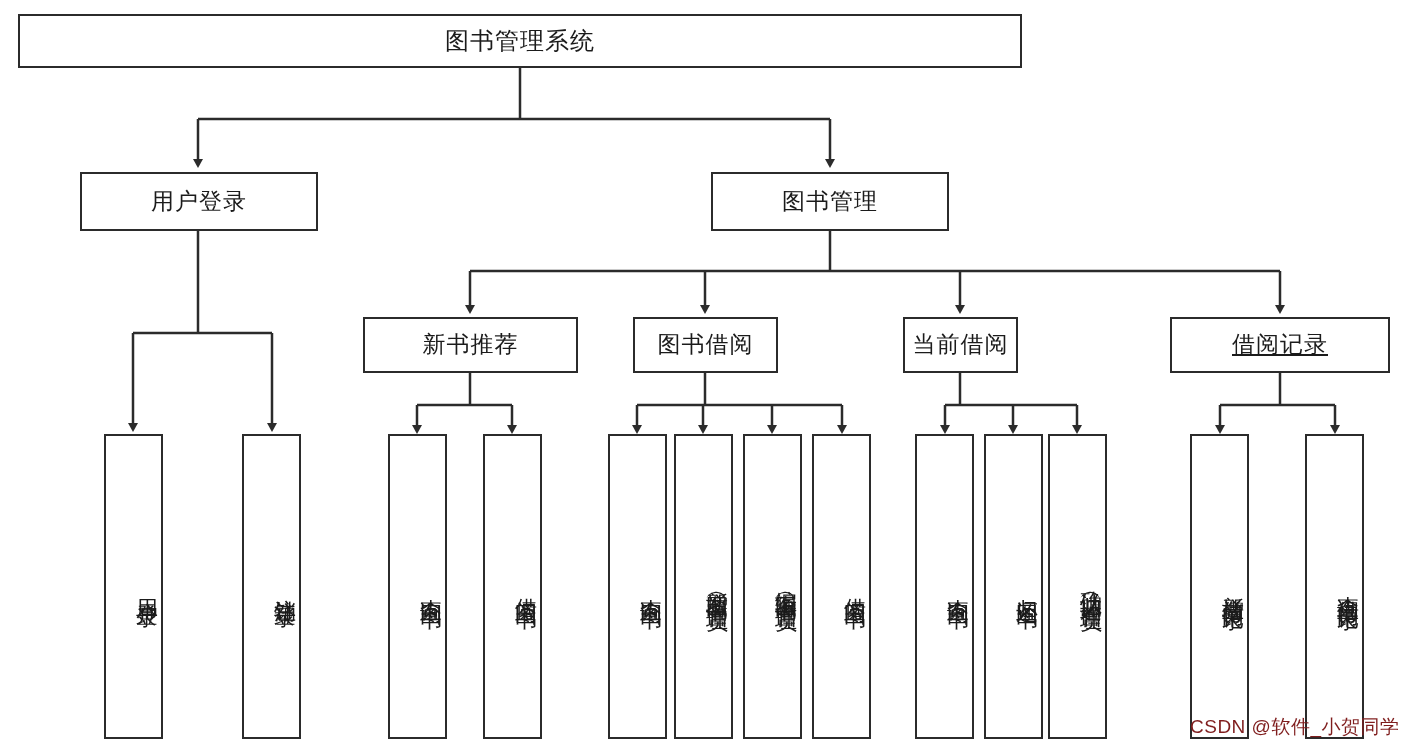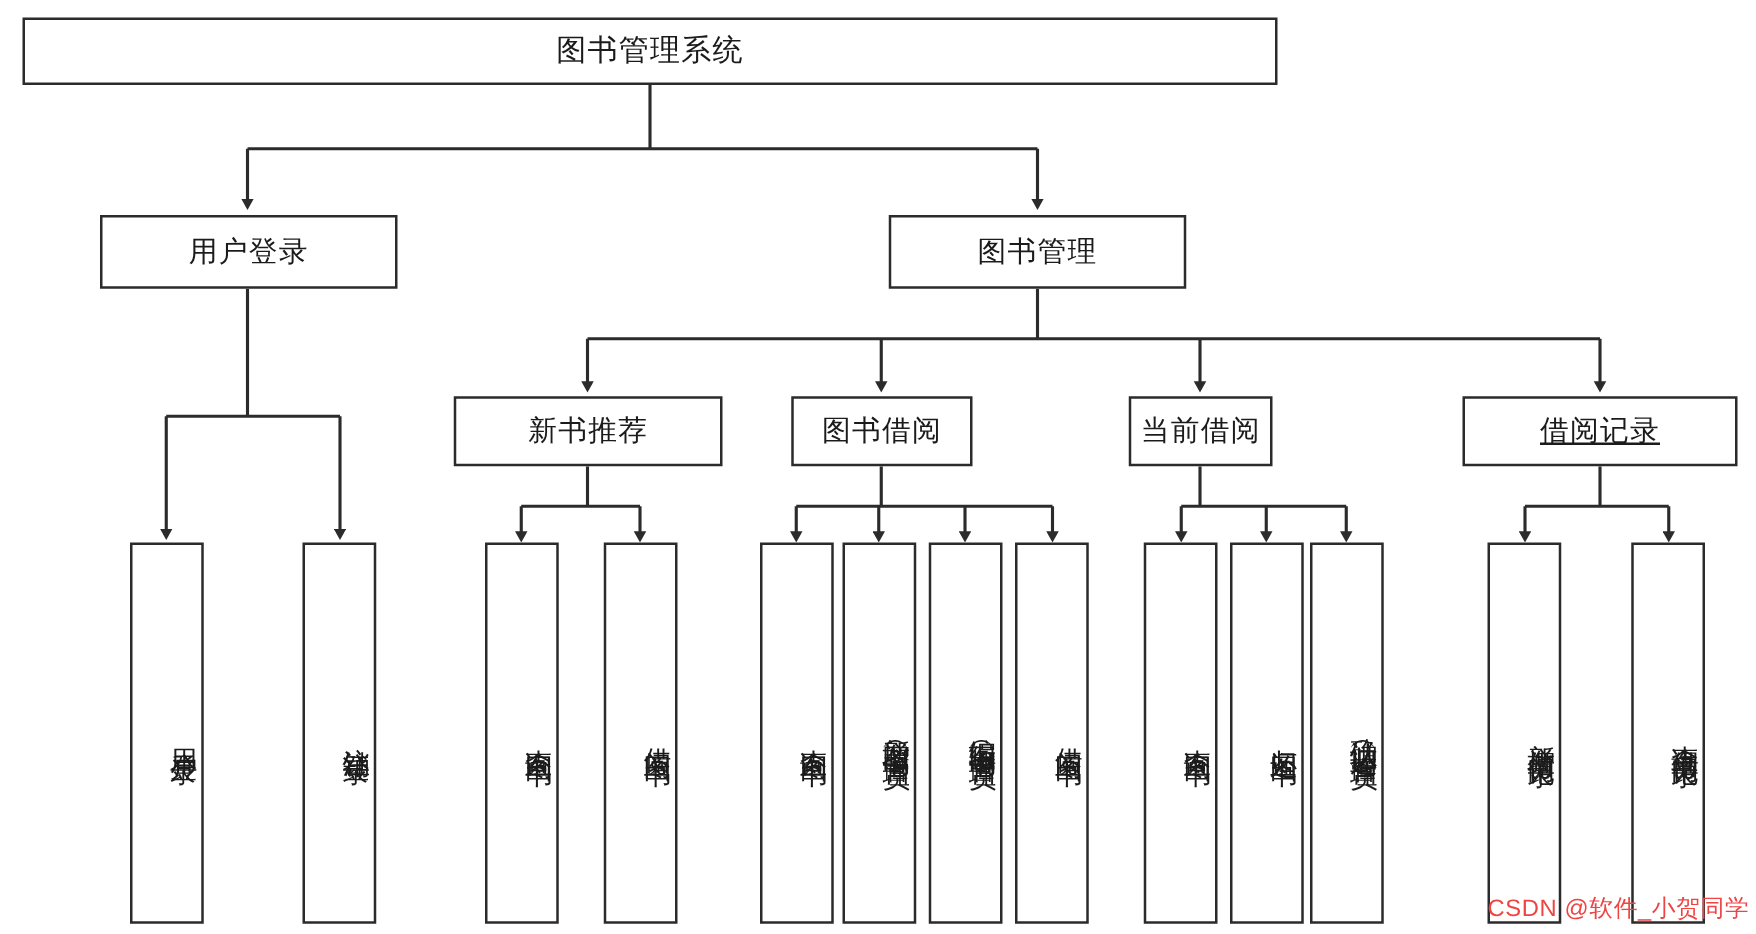--- a/index.html
+++ b/index.html
@@ -55,21 +55,21 @@
     text-orientation: upright;
     display: block;
     white-space: nowrap;
   }
   .node.root {
     font-size: 24px;
     letter-spacing: 1px;
   }
   .watermark {
     position: absolute;
-    color: #ef4444;
+    color: #7f1d1d;
     font-size: 19px;
     letter-spacing: 0.5px;
     white-space: nowrap;
     user-select: none;
   }
 </style>
 </head>
 <body>
 
 <div id="canvas">

